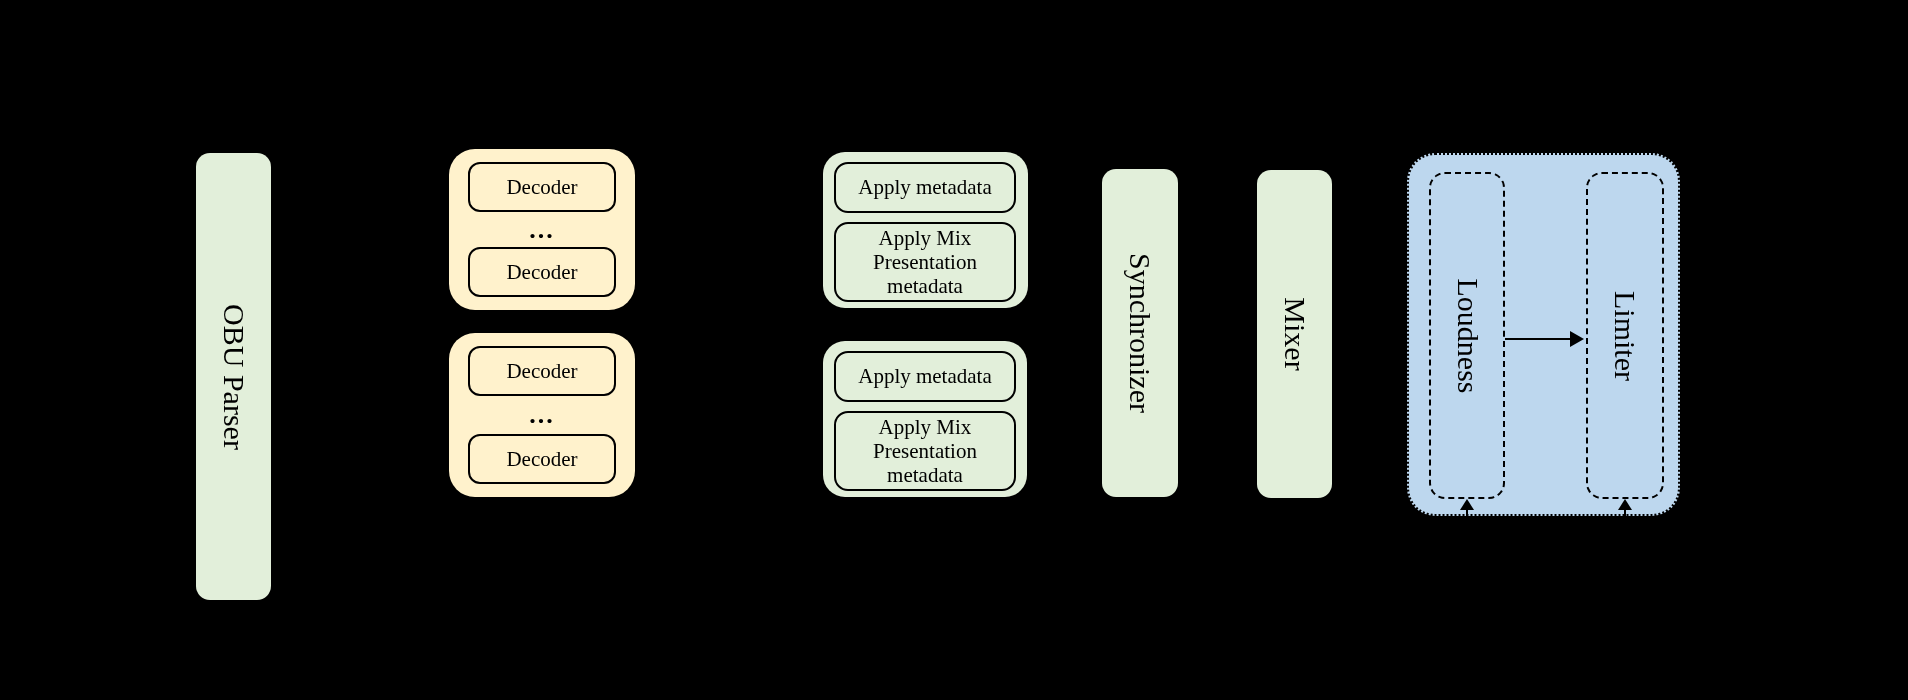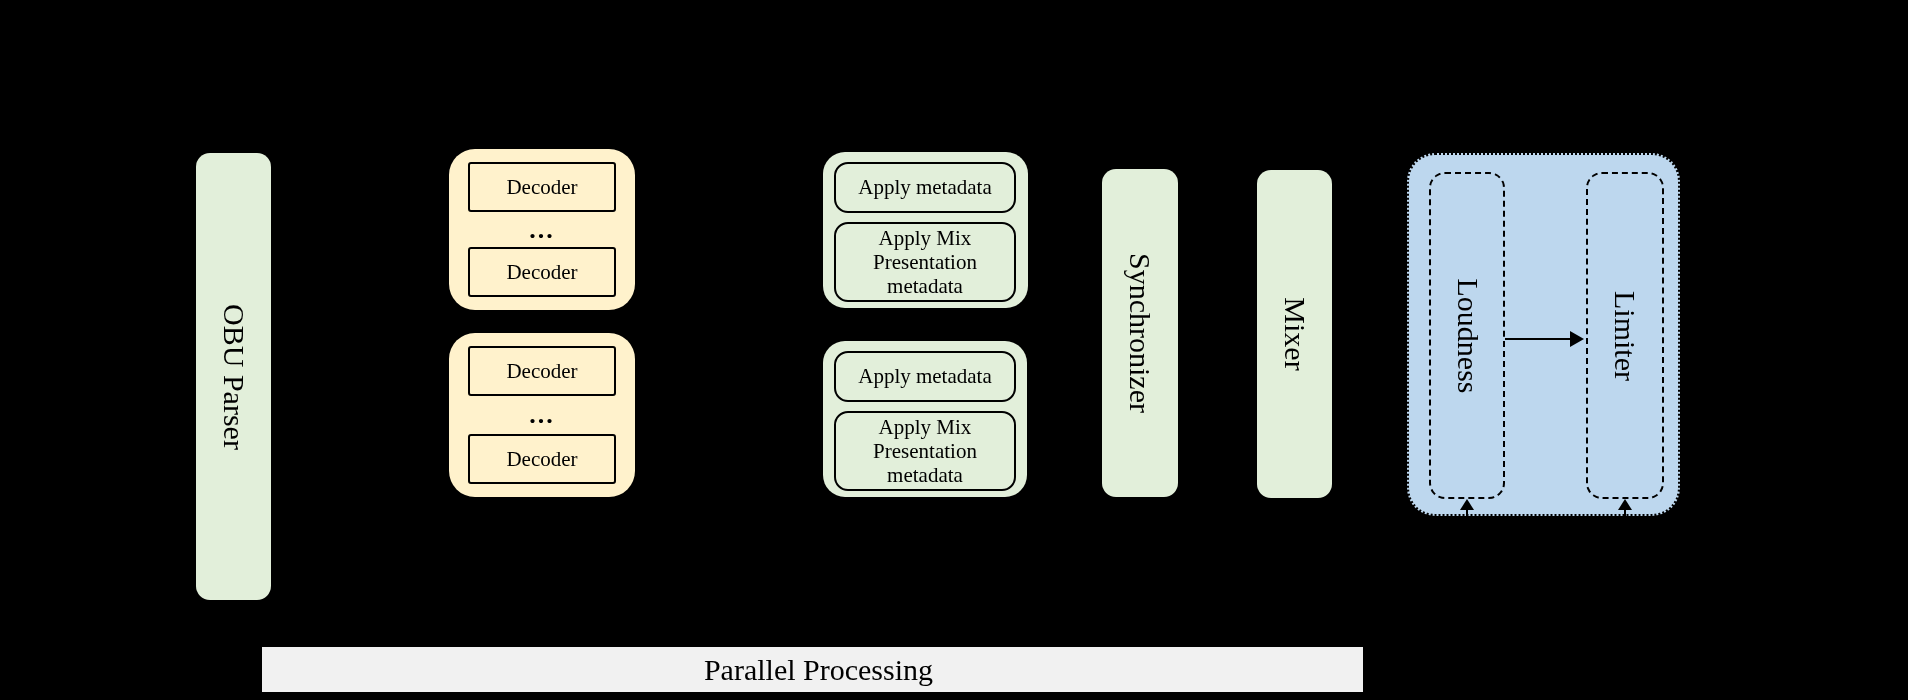--- a/index.html
+++ b/index.html
@@ -46,21 +46,21 @@
     border-radius: 26px;
     display: flex; flex-direction: column; align-items: center;
     justify-content: space-between;
     padding: 13px 0;
   }
   .yg1 { left: 449px; top: 149px; width: 186px; height: 161px; }
   .yg2 { left: 449px; top: 333px; width: 186px; height: 164px; }
   .dec-box {
     width: 148px; height: 50px;
     border: 2px solid var(--line-black);
-    border-radius: 3px;
+    border-radius: 12px;
     background: var(--box-yellow);
     display: flex; align-items: center; justify-content: center;
     font-size: 21px;
   }
   .dots {
     font-size: 26px; font-weight: bold; letter-spacing: 2px;
     line-height: 10px;
     display: flex; align-items: center;
     color: var(--text);
   }
@@ -177,17 +177,14 @@
       <span class="vlabel">Limiter</span>
     </div>
     <div class="harrow-line"></div>
     <div class="harrow-head"></div>
     <div class="uparrow-stem ua1-stem"></div>
     <div class="uparrow-head ua1-head"></div>
     <div class="uparrow-stem ua2-stem"></div>
     <div class="uparrow-head ua2-head"></div>
   </div>
 
-  <div class="strip">
-    <span class="strip-label">Parallel Processing</span>
-  </div>
 
 </div>
 
 </body></html>

